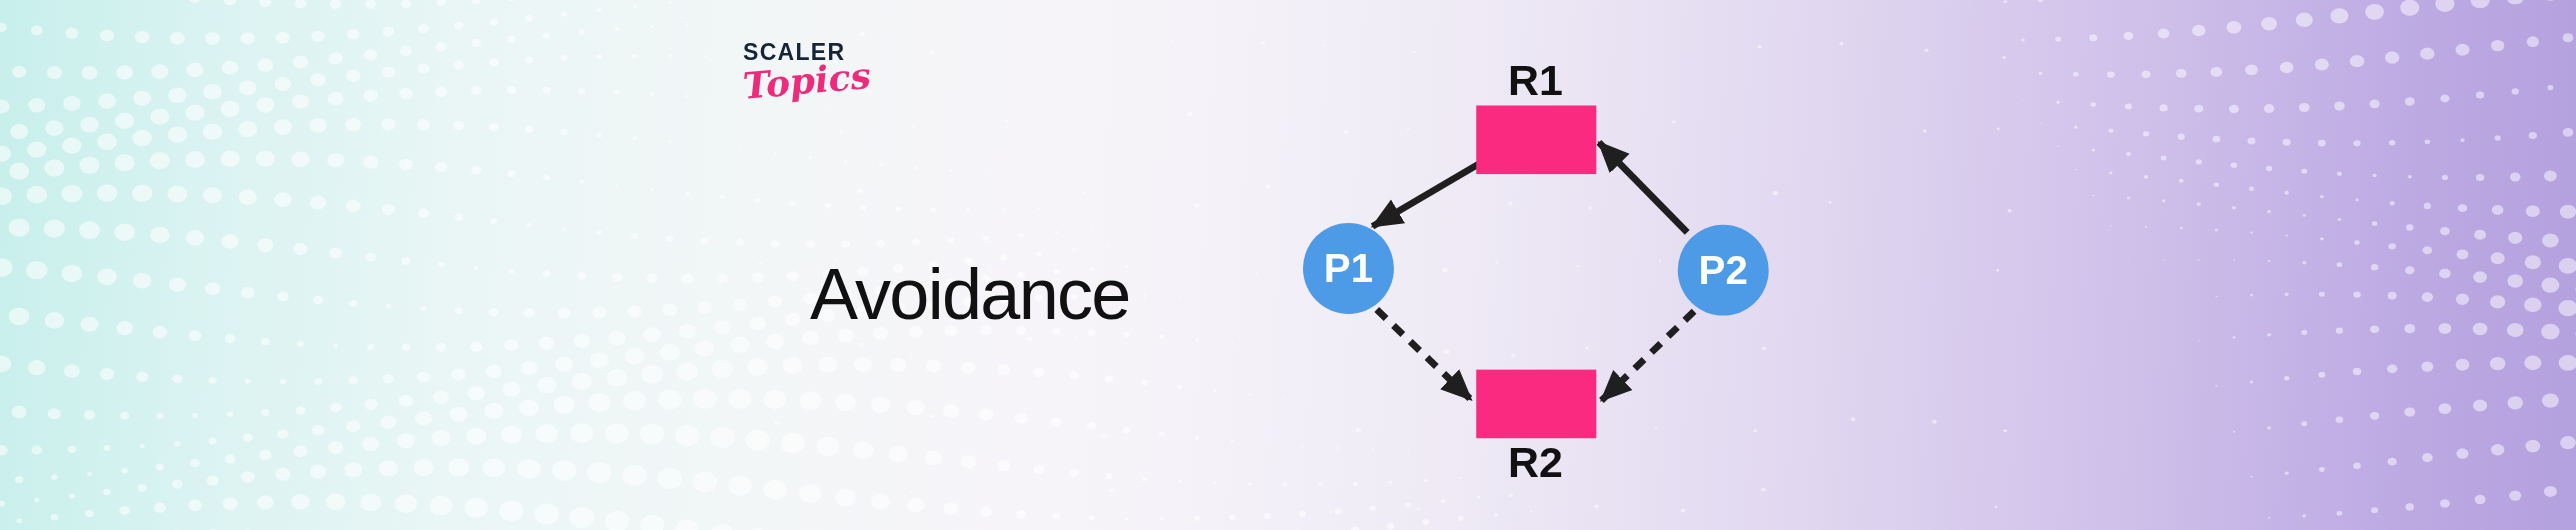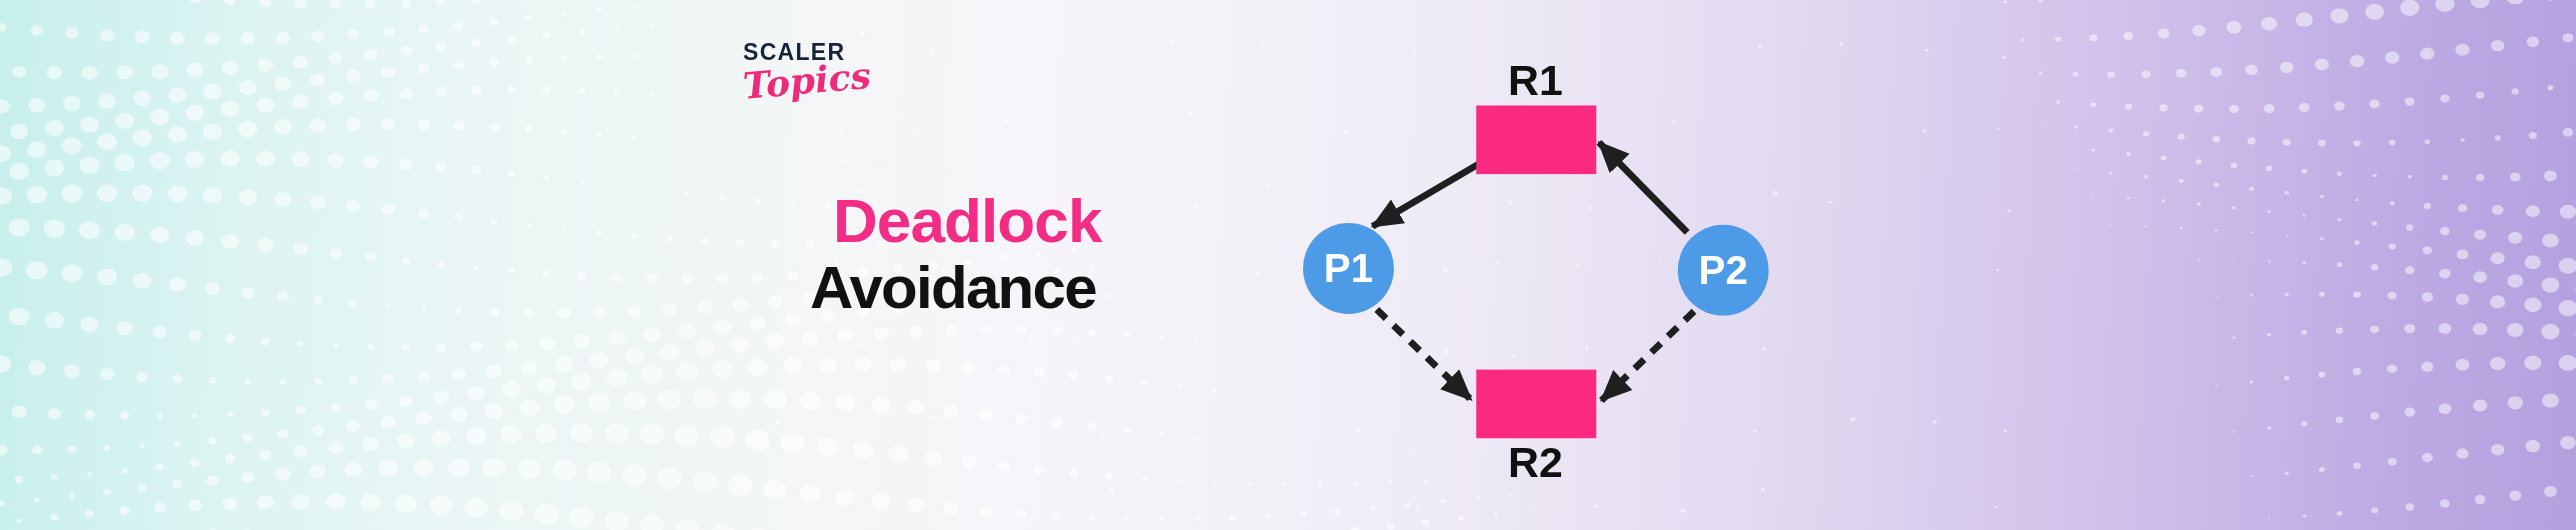--- a/index.html
+++ b/index.html
@@ -25,21 +25,21 @@
   .brand-script{
     font-family:"DejaVu Serif",serif;font-style:italic;font-weight:bold;
     font-size:36px;margin-top:-0.9px;transform:rotate(-5deg);
   }
   .title-line1{
     position:absolute;left:833px;top:190px;
     font-size:62px;font-weight:bold;line-height:1;letter-spacing:-0.9px;
   }
   .title-line2{
     position:absolute;left:810px;top:258px;
-    font-size:60px;font-weight:bold;line-height:1;letter-spacing:-1.7px;
+    font-size:72px;font-weight:normal;line-height:1;letter-spacing:-1.7px;
   }
   .diagram{position:absolute;left:0;top:0;}
   .edge{fill:none;stroke-width:8;}
   .edge.dashed{stroke-dasharray:15 12;}
   .node-label{
     font-family:"Liberation Sans",sans-serif;font-weight:bold;
     font-size:50px;text-anchor:middle;fill:#111111;
   }
   .proc-label{
     font-family:"Liberation Sans",sans-serif;font-weight:bold;
@@ -1001,21 +1001,20 @@
         <ellipse cx="2054.6" cy="570.9" rx="2.6" ry="2.1"></ellipse>
         <ellipse cx="2326.2" cy="591.1" rx="1.8" ry="1.5"></ellipse>
       </g>
   </svg>
 
   <div class="brand">
     <div class="brand-name" style="color: rgb(23, 36, 56);">SCALER</div>
     <div class="brand-script" style="color: rgb(238, 42, 123);">Topics</div>
   </div>
 
-  <div class="title-line1" style="color: rgb(243, 44, 134);">Deadlock</div>
   <div class="title-line2" style="color: rgb(17, 17, 17);">Avoidance</div>
 
   <svg class="diagram" width="2576" height="530" viewBox="0 0 3001 618">
     <defs>
       <marker id="ah" viewBox="0 0 10 10" markerWidth="4.8" markerHeight="4.8" refX="9" refY="5" orient="auto" markerUnits="strokeWidth">
         <path d="M0,0.8 L9.6,5 L0,9.2 Z" fill="#1F1F1F"></path>
       </marker>
     </defs>
 
     <path class="edge" d="M1742,180 L1599,264" marker-end="url(#ah)" style="stroke: rgb(31, 31, 31);"></path>

